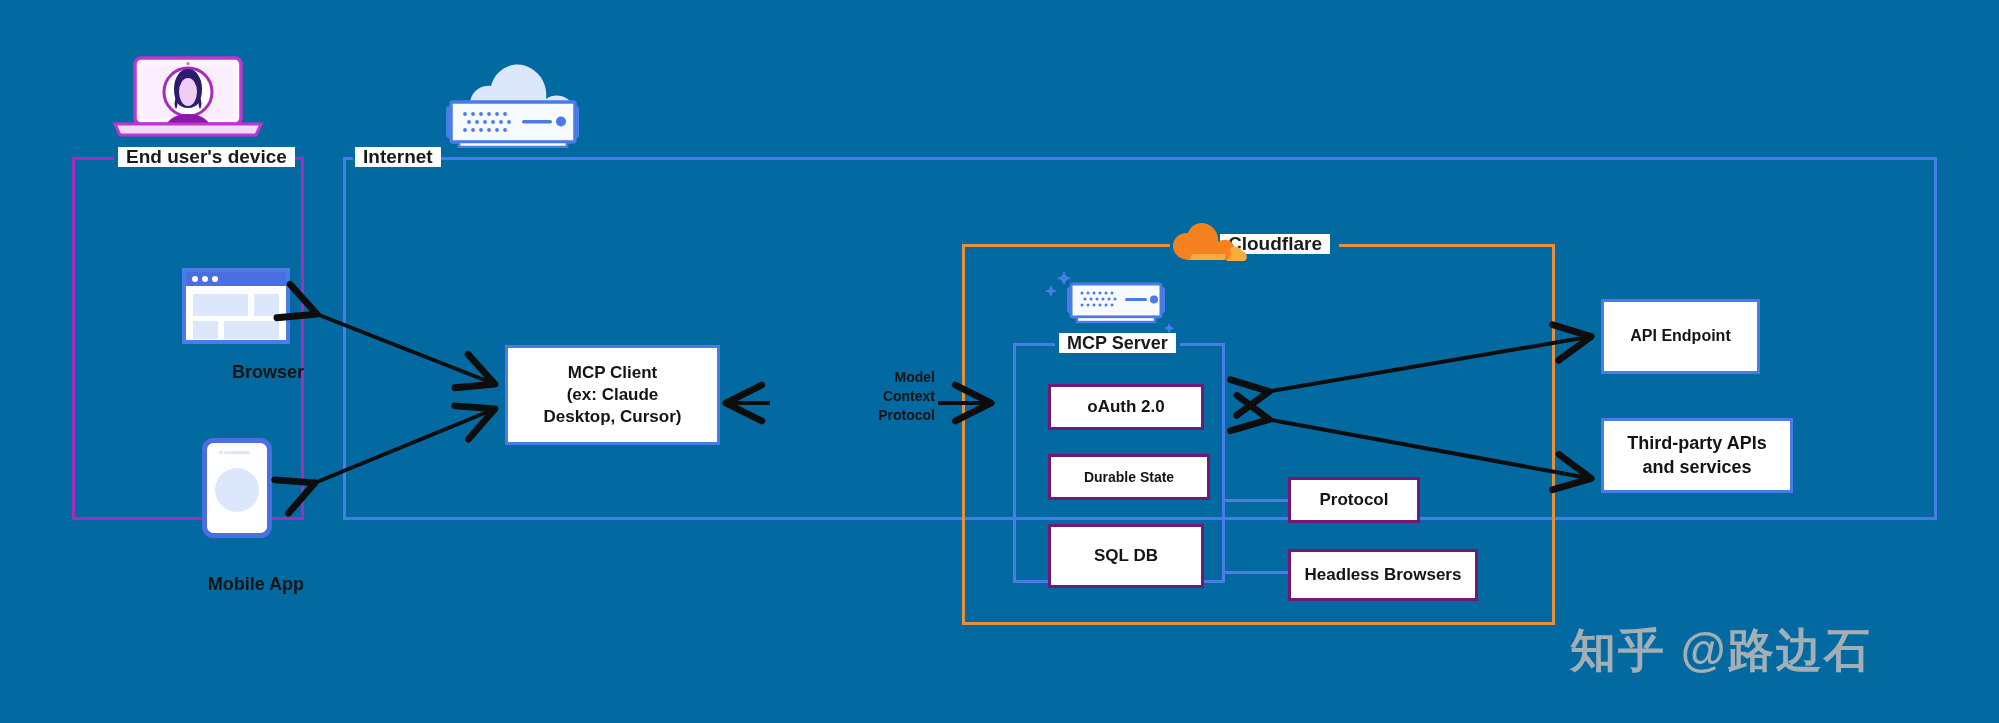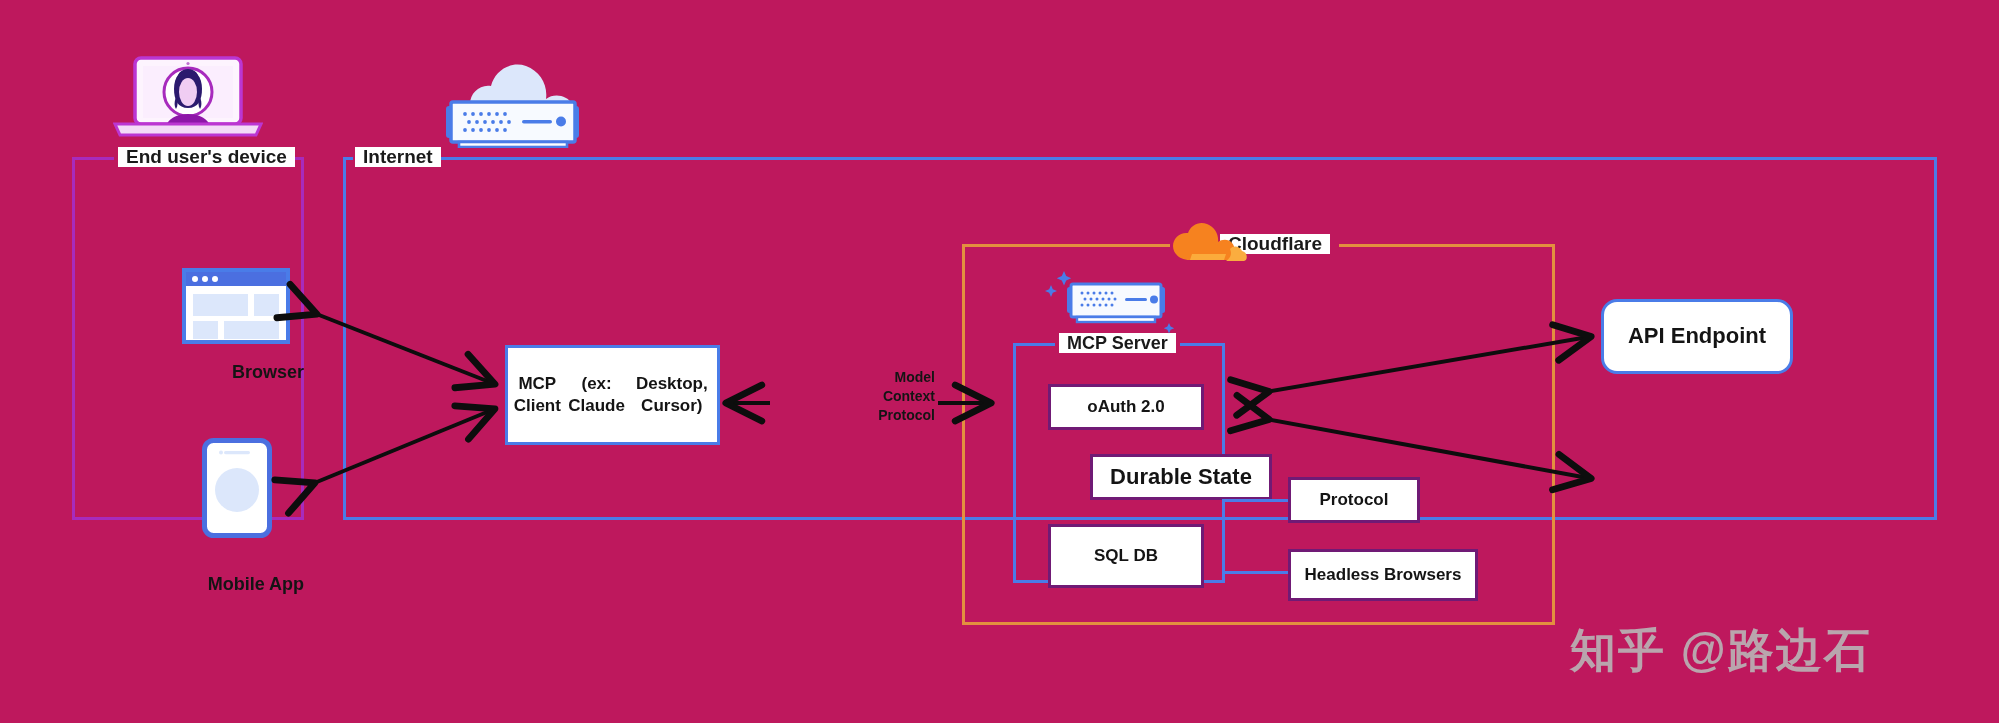--- a/index.html
+++ b/index.html
@@ -7,21 +7,21 @@
     padding: 0;
     background: #ffffff;
   }
   body {
     font-family: "Liberation Sans", sans-serif;
   }
   #stage {
     position: relative;
     width: 1999px;
     height: 723px;
-    background: #be185d;
+    background: #0369a1;
     overflow: hidden;
   }
 
   
   .abs { position: absolute; }
 
   
   .zone {
     position: absolute;
     box-sizing: border-box;
@@ -203,21 +203,21 @@
   <svg class="abs" style="left:202px; top:438px;" width="70" height="100" viewBox="0 0 70 100">
     <rect x="2.5" y="2.5" width="65" height="95" rx="9" fill="#ffffff" stroke="#4b6fe0" stroke-width="5"></rect>
     <rect x="8" y="8" width="54" height="84" rx="4" fill="#ffffff"></rect>
     <rect x="22" y="13" width="26" height="3.2" rx="1.6" fill="#dce7fb"></rect>
     <circle cx="19" cy="14.6" r="2" fill="#dce7fb"></circle>
     <circle cx="35" cy="52" r="22" fill="#dce7fb"></circle>
   </svg>
 
   <div class="caption" style="left:72px; top:574px; width:232px; font-size:18px;">Mobile App</div>
 
-  <div class="node blue" style="left:505px; top:345px; width:215px; height:100px; flex-direction:row; font-size:17px;">
+  <div class="node blue" style="left:505px; top:345px; width:215px; height:100px; flex-direction:column; font-size:17px;">
     <span>MCP Client</span>
     <span>(ex: Claude</span>
     <span>Desktop, Cursor)</span>
   </div>
 
   <div class="caption" style="left:775px; top:368px; width:160px; font-size:14px; line-height:1.35;">
     <div>Model</div>
     <div>Context</div>
     <div>Protocol</div>
   </div>
@@ -253,43 +253,47 @@
     </g>
     <rect x="90" y="33" width="22" height="3" rx="1.5" fill="#4a7ce8"></rect>
     <circle cx="119" cy="34.5" r="4" fill="#4a7ce8"></circle>
     <rect x="42" y="52" width="78" height="5" fill="#ffffff" stroke="#4a7ce8" stroke-width="2.4"></rect>
   </svg>
 
   <div class="node orange" style="left:1048px; top:384px; width:156px; height:46px; font-size:17px;">
     <span>oAuth 2.0</span>
   </div>
 
-  <div class="node orange" style="left:1048px; top:454px; width:182px; height:46px; font-size:22px;margin-left:42px;">
+  <div class="node orange" style="left:1048px; top:454px; width:162px; height:46px; font-size:14px;">
     <span>Durable State</span>
   </div>
 
   <div class="node orange" style="left:1048px; top:524px; width:156px; height:64px; font-size:17px;">
     <span>SQL DB</span>
   </div>
 
   <div class="conn" style="left:1222px; top:499px; width:68px; height:3px;"></div>
   <div class="conn" style="left:1222px; top:571px; width:68px; height:3px;"></div>
 
   <div class="node orange" style="left:1288px; top:477px; width:132px; height:46px; font-size:17px;">
     <span>Protocol</span>
   </div>
 
   <div class="node orange" style="left:1288px; top:549px; width:190px; height:52px; font-size:17px;">
     <span>Headless Browsers</span>
   </div>
 
-  <div class="node blue" style="left:1601px; top:299px; width:192px; height:75px; font-size:22px;border-radius:16px;">
+  <div class="node blue" style="left:1601px; top:299px; width:159px; height:75px; font-size:16px;">
     <span>API Endpoint</span>
   </div>
 
+  <div class="node blue" style="left:1601px; top:418px; width:192px; height:75px; flex-direction:column; font-size:18px;">
+    <span>Third-party APIs</span>
+    <span>and services</span>
+  </div>
 
   <svg id="arrows" viewBox="0 0 1999 723">
     <defs>
       <marker id="ah" markerWidth="11" markerHeight="11" refX="9.2" refY="5.5" orient="auto" markerUnits="strokeWidth">
         <path d="M1,1 L10,5.5 L1,10" fill="none" stroke="#0d0d0d" stroke-width="1.7" stroke-linecap="round" stroke-linejoin="round"></path>
       </marker>
       <marker id="ah2" markerWidth="11" markerHeight="11" refX="9.2" refY="5.5" orient="auto" markerUnits="strokeWidth">
         <path d="M1,1 L10,5.5 L1,10" fill="none" stroke="#0d0d0d" stroke-width="1.7" stroke-linecap="round" stroke-linejoin="round"></path>
       </marker>
     </defs>

